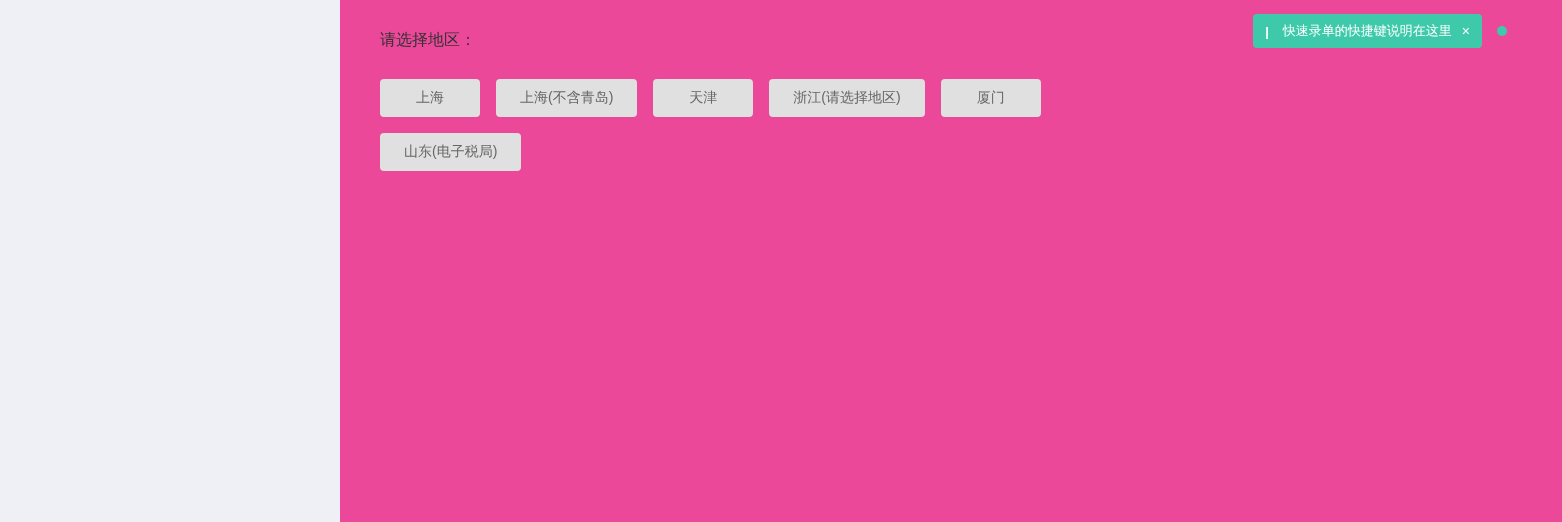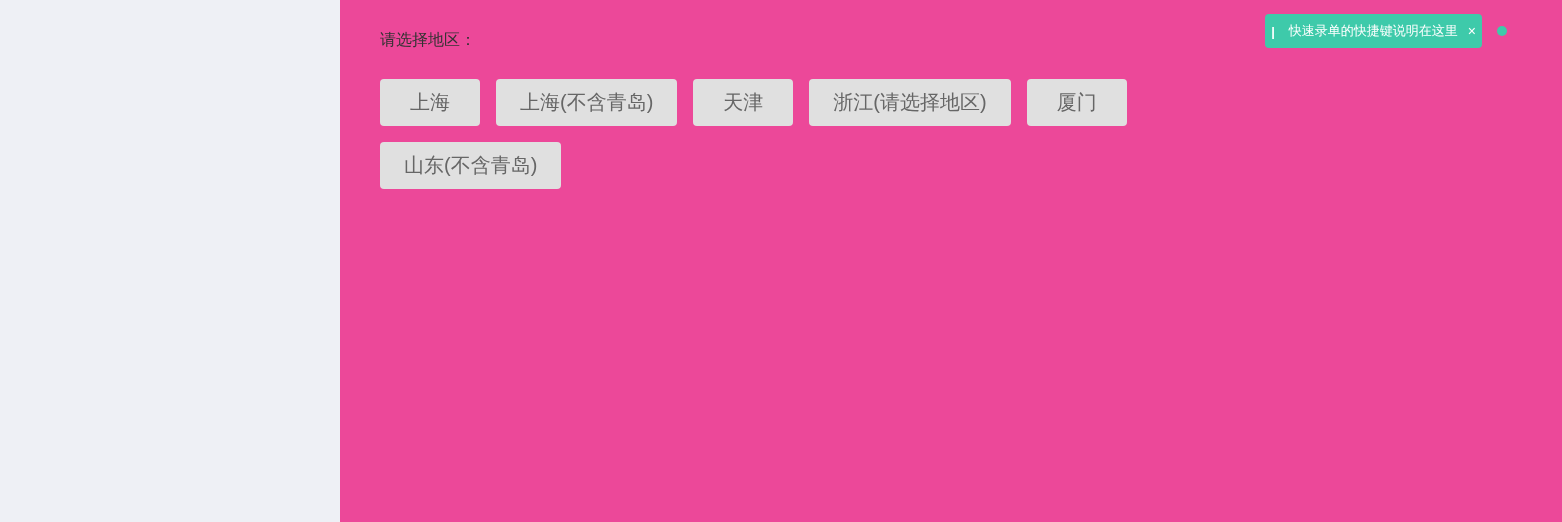--- a/index.html
+++ b/index.html
@@ -48,37 +48,37 @@
       flex-wrap: wrap;
       gap: 16px;
     }
 
     .region-btn {
       background: #e0e0e0;
       color: #666;
       border: none;
       border-radius: 4px;
       padding: 10px 24px;
-      font-size: 20px;
+      font-size: 14px;
       cursor: pointer;
       font-family: 'Microsoft YaHei', '微软雅黑', sans-serif;
       min-width: 100px;
       text-align: center;
       white-space: nowrap;
     }
 
     
     .tooltip-banner {
       position: absolute;
       top: 14px;
       right: 80px;
       background: #3ecaaa;
       color: #fff;
       font-size: 13px;
-      padding: 8px 6px;
+      padding: 8px 12px;
       border-radius: 4px;
       display: flex;
       align-items: center;
       gap: 10px;
       white-space: nowrap;
       z-index: 100;
     }
 
     .tooltip-banner::before {
       content: '|';
@@ -119,21 +119,21 @@
   <div class="region-buttons">
 
   <div style="display: flex; flex-wrap: wrap; gap: 16px; width: 100%;">
         <button class="region-btn">上海</button>
         <button class="region-btn">上海(不含青岛)</button>
         <button class="region-btn">天津</button>
         <button class="region-btn">浙江(请选择地区)</button>
         <button class="region-btn">厦门</button>
       </div>
       <div style="display: flex; flex-wrap: wrap; gap: 16px; width: 100%;">
-        <button class="region-btn">山东(不含青岛)</button>
+        <button class="region-btn">山东(电子税局)</button>
       </div>
     </div>
 </div>
 
 <div class="tooltip-banner">
   <span>快速录单的快捷键说明在这里</span>
   <button class="tooltip-close">×</button>
 </div>
 
 <div class="tooltip-dot"></div>

